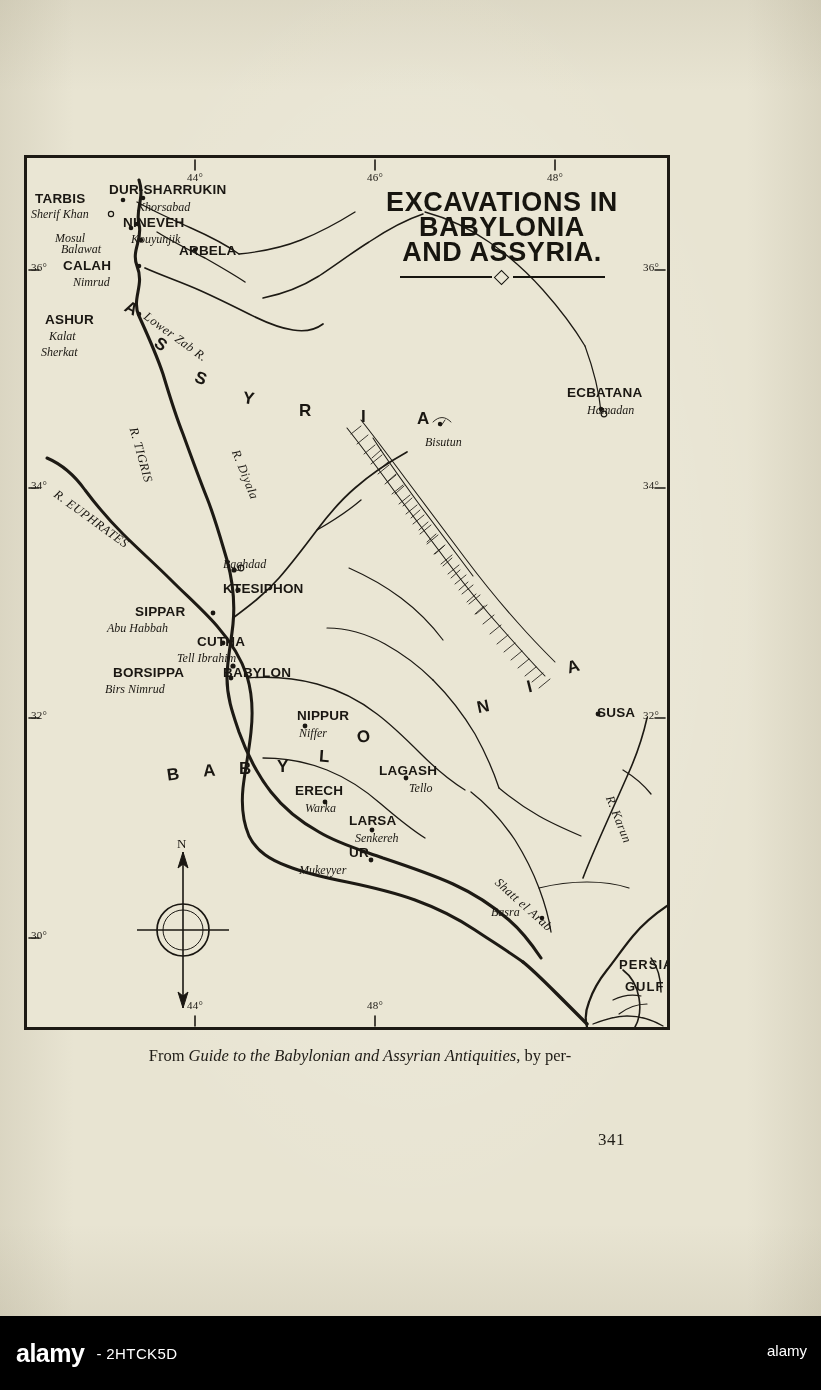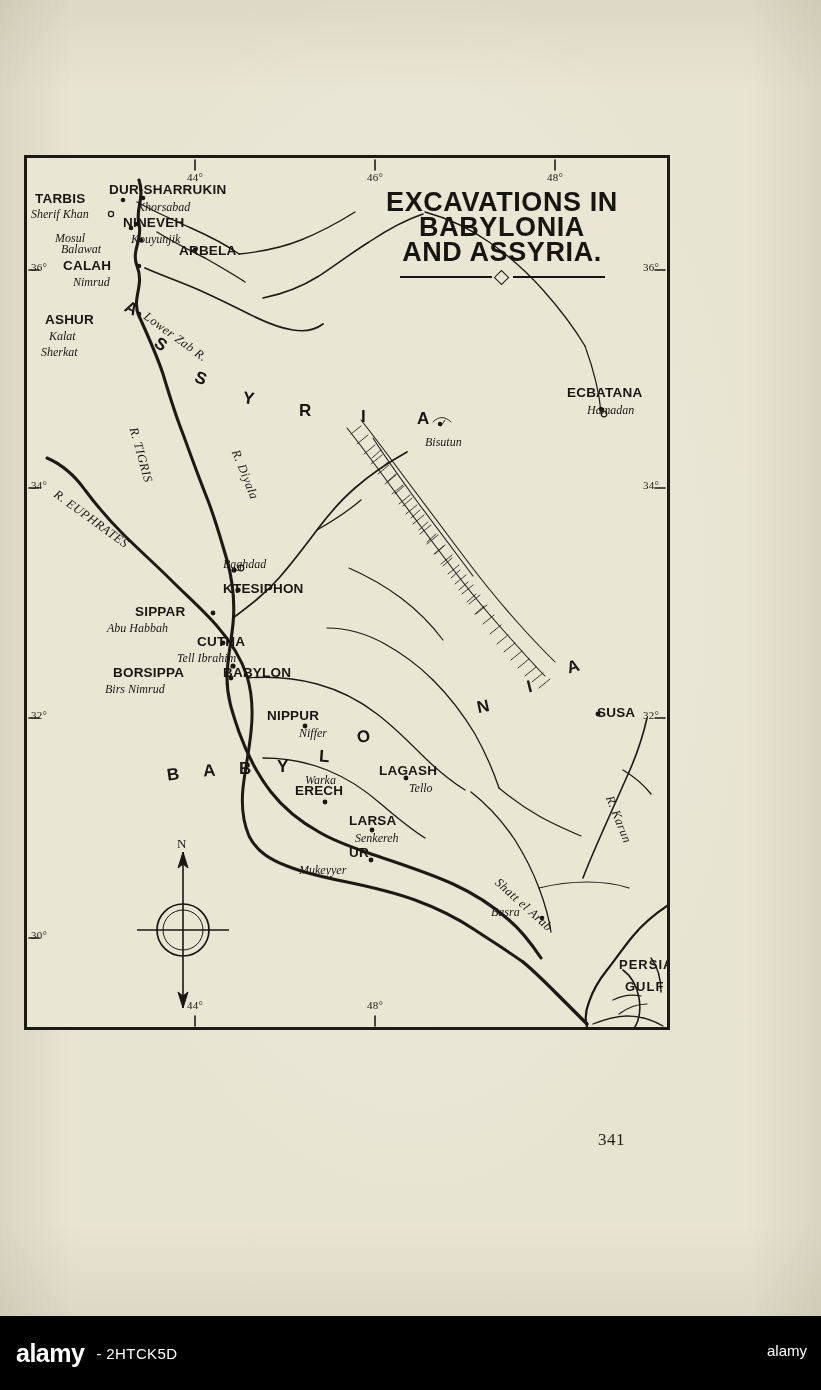--- a/index.html
+++ b/index.html
@@ -453,28 +453,28 @@
       <div class="lbl min" style="left:80px; top:464px;">Abu Habbah</div>
 
       <div class="lbl maj" style="left:170px; top:477px;">CUTHA</div>
       <div class="lbl min" style="left:150px; top:494px;">Tell Ibrahim</div>
 
       <div class="lbl maj" style="left:86px; top:508px;">BORSIPPA</div>
       <div class="lbl min" style="left:78px; top:525px;">Birs Nimrud</div>
 
       <div class="lbl maj" style="left:196px; top:508px;">BABYLON</div>
 
-      <div class="lbl maj" style="left:240px; top:551px;">NIPPUR</div>
+      <div class="lbl maj" style="left:270px; top:551px;">NIPPUR</div>
       <div class="lbl min" style="left:272px; top:569px;">Niffer</div>
 
       <div class="lbl maj" style="left:352px; top:606px;">LAGASH</div>
       <div class="lbl min" style="left:382px; top:624px;">Tello</div>
 
       <div class="lbl maj" style="left:268px; top:626px;">ERECH</div>
-      <div class="lbl min" style="left:278px; top:616px;">Warka</div>
+      <div class="lbl min" style="left:278px; top:644px;">Warka</div>
 
       <div class="lbl maj" style="left:322px; top:656px;">LARSA</div>
       <div class="lbl min" style="left:328px; top:674px;">Senkereh</div>
 
       <div class="lbl maj" style="left:322px; top:688px;">UR</div>
       <div class="lbl min" style="left:272px; top:706px;">Mukeyyer</div>
 
       <div class="lbl maj" style="left:570px; top:548px;">SUSA</div>
 
       <div class="lbl min" style="left:464px; top:748px;">Basra</div>
@@ -518,20 +518,21 @@
             <path d="M48 14 L43 30 L48 26 L53 30 Z" fill="#1a1712" stroke-width="1"></path>
             <path d="M48 170 L43 154 L48 158 L53 154 Z" fill="#1a1712" stroke-width="1"></path>
           </g>
         </svg>
       </div>
 
     </div>
   </div>
 
   <div id="caption">
+    <div><span>From </span><i>Guide to the Babylonian and Assyrian Antiquities</i><span>, by per-</span></div>
   </div>
 
   <div id="folio">341</div>
 </div>
 
 <div id="stockbar">
   <span id="stock-logo">alamy</span>
   <span id="stock-id">- 2HTCK5D</span>
   <span id="stock-alamy-right">alamy</span>
 </div>

